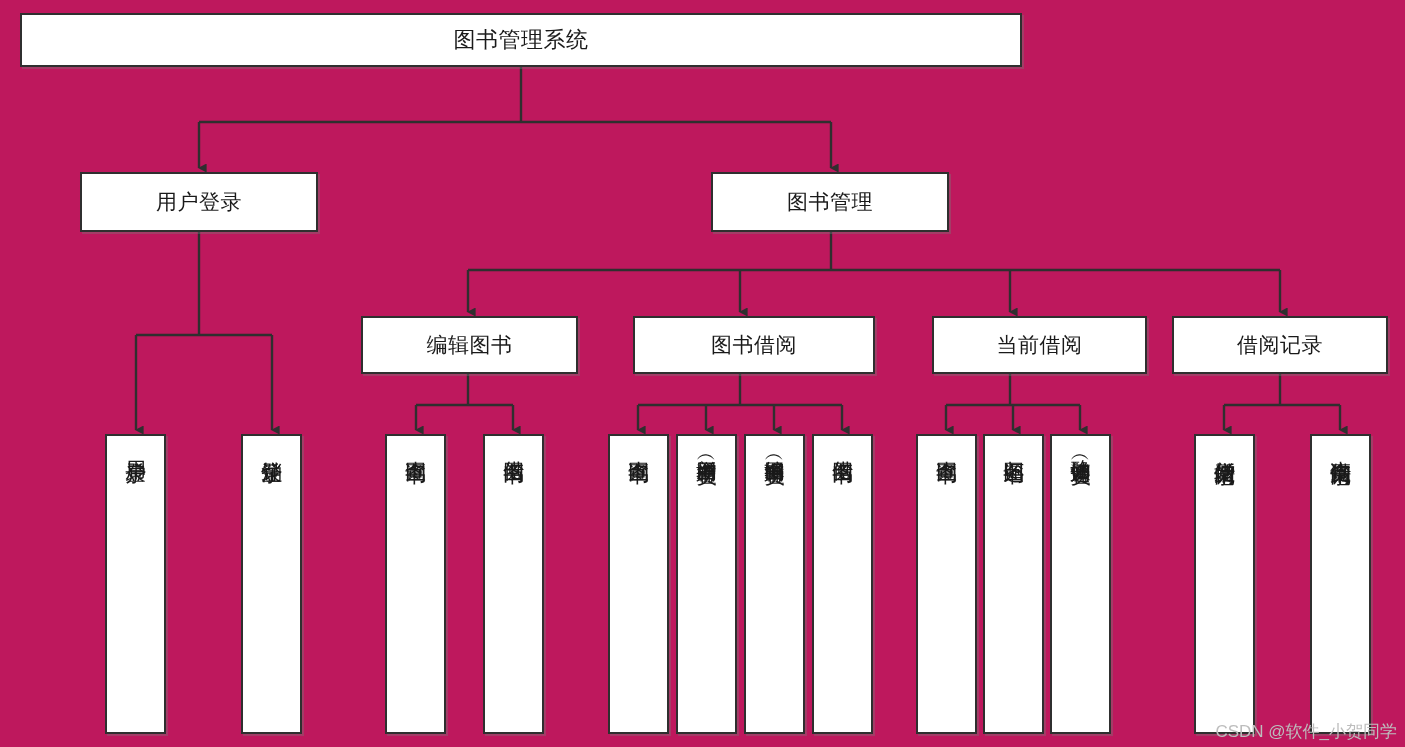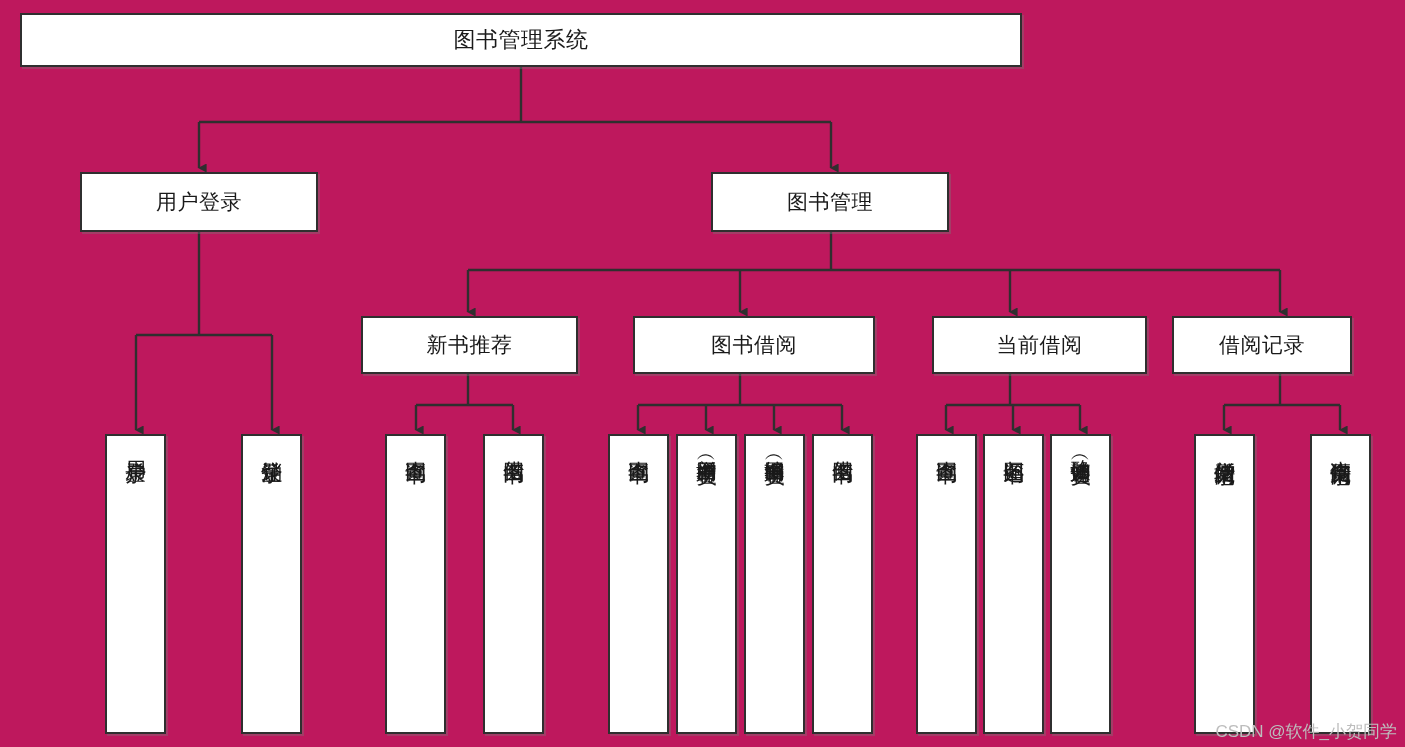--- a/index.html
+++ b/index.html
@@ -139,29 +139,29 @@
   </div>
 
   <div class="node h" style="left:80px; top:172px; width:238px; height:60px;">
     <span class="label">用户登录</span>
   </div>
   <div class="node h" style="left:711px; top:172px; width:238px; height:60px;">
     <span class="label">图书管理</span>
   </div>
 
   <div class="node h" style="left:361px; top:316px; width:217px; height:58px;">
-    <span class="label">新书推荐</span>
+    <span class="label">编辑图书</span>
   </div>
   <div class="node h" style="left:633px; top:316px; width:242px; height:58px;">
     <span class="label">图书借阅</span>
   </div>
   <div class="node h" style="left:903px; top:316px; width:215px; height:58px;margin-left:29px;">
     <span class="label">当前借阅</span>
   </div>
-  <div class="node h" style="left:1172px; top:316px; width:180px; height:58px;">
+  <div class="node h" style="left:1172px; top:316px; width:216px; height:58px;">
     <span class="label">借阅记录</span>
   </div>
 
   <div class="node v" style="left:105px; top:434px; width:61px; height:300px;">
     <span class="label">用户登录</span>
   </div>
   <div class="node v" style="left:241px; top:434px; width:61px; height:300px;">
     <span class="label">注销登录</span>
   </div>
 

